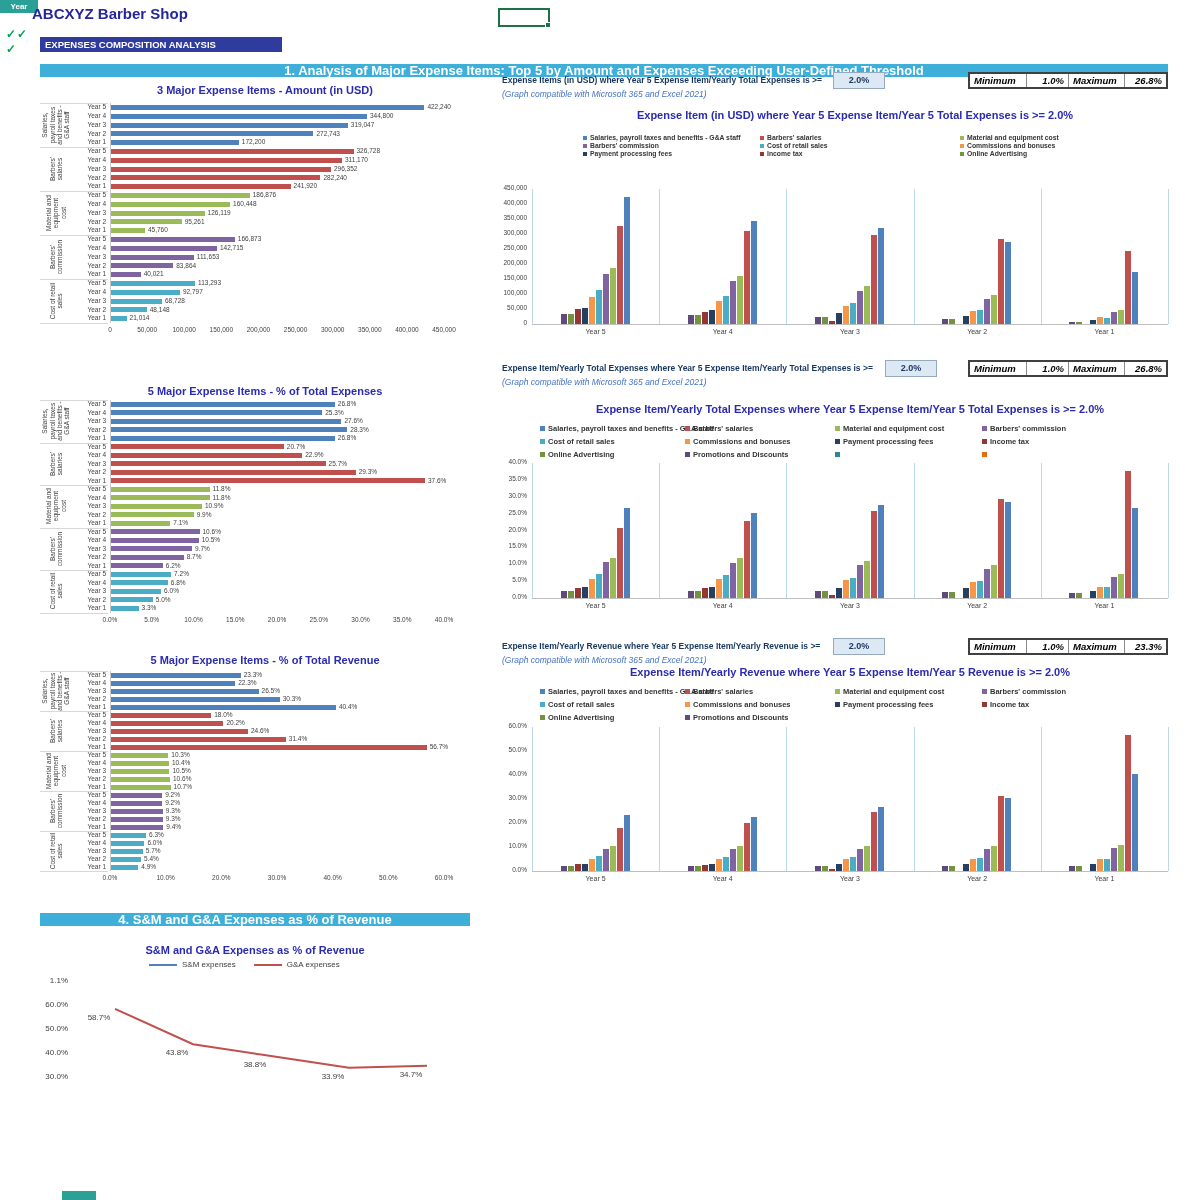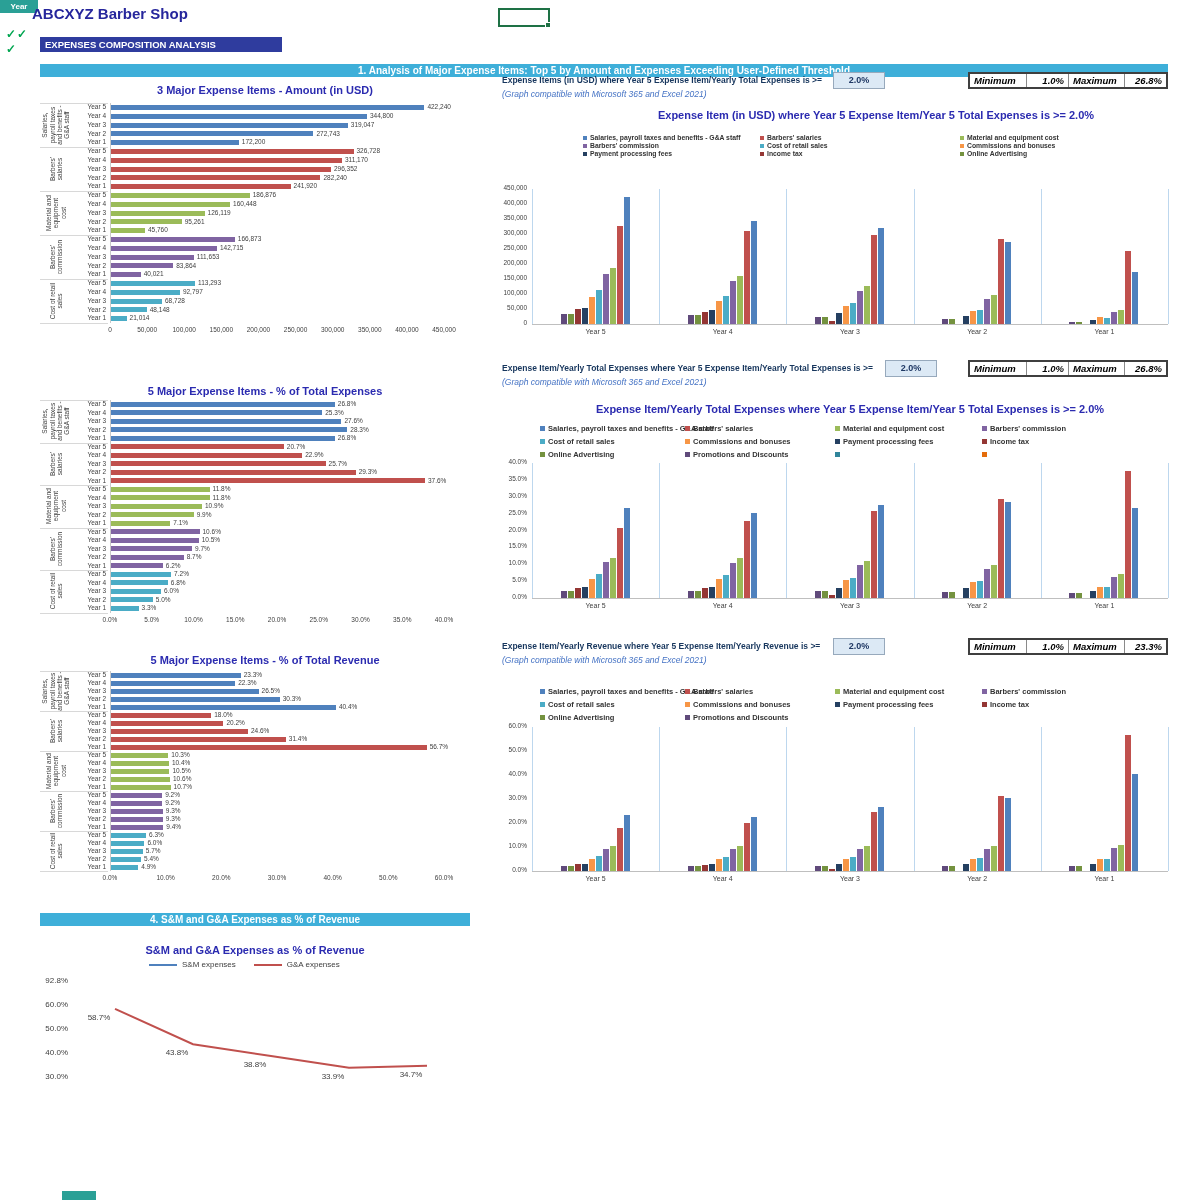--- a/index.html
+++ b/index.html
@@ -8,21 +8,21 @@
   .abs{position:absolute;}
   .index-tab{position:absolute;left:0;top:0;width:38px;height:13px;background:#2AA096;color:#fff;
              font-size:8px;font-weight:700;text-align:center;line-height:13px;border-radius:0 0 3px 0;cursor:pointer;}
   .sheet-tab{position:absolute;left:62px;top:1191px;width:34px;height:9px;background:#2AA096;}
   .checks{position:absolute;color:#00A550;font-size:12px;font-weight:700;letter-spacing:1px;}
   .app-title{position:absolute;left:32px;top:5px;font-size:15px;font-weight:700;color:#26269C;}
   .sel-cell{position:absolute;left:498px;top:8px;width:48px;height:15px;border:2px solid #1E7145;background:#fff;}
   .sel-cell .handle{position:absolute;right:-3px;bottom:-3px;width:4px;height:4px;background:#1E7145;border:1px solid #fff;}
   .banner{position:absolute;left:40px;top:37px;width:242px;height:15px;background:#2F3C9E;color:#fff;
           font-size:9.5px;font-weight:700;line-height:15px;padding-left:5px;box-sizing:border-box;}
-  .sec-header{position:absolute;height:13px;background:#3EAFD9;color:#fff;font-weight:700;font-size:10px;
+  .sec-header{position:absolute;height:13px;background:#3EAFD9;color:#fff;font-weight:700;font-size:13px;
               text-align:center;line-height:13px;}
   .chart-title{position:absolute;font-weight:700;font-size:11px;color:#2B2BB0;text-align:center;}
   .thr-label{position:absolute;font-size:8.5px;font-weight:700;color:#17365D;}
   .thr-input{position:absolute;width:50px;height:15px;background:#DCE9F5;border:1px solid #97A9BC;
              font-size:9px;font-weight:700;color:#1F3864;text-align:center;line-height:15px;cursor:text;}
   .note{position:absolute;font-style:italic;font-size:8.5px;color:#4472C4;}
   .minmax{position:absolute;display:flex;align-items:stretch;height:17px;width:200px;border:2px solid #3F3F3F;
           background:#fff;font-size:9.5px;font-style:italic;font-weight:700;color:#000;box-sizing:border-box;}
   .mm-c{display:flex;align-items:center;height:100%;box-sizing:border-box;}
   .mm-label{width:56px;padding-left:4px;}
@@ -160,21 +160,21 @@
     </div>
   <div class="thr-label" style="left:502px;top:75px">Expense Items (in USD) where Year 5 Expense Item/Yearly Total Expenses is &gt;=</div>
   <div class="thr-input" style="left:833px;top:72px">2.0%</div>
   <div class="minmax" style="left:968px;top:72px">
     <span class="mm-c mm-label">Minimum</span>
     <span class="mm-c mm-value">1.0%</span>
     <span class="mm-c mm-label">Maximum</span>
     <span class="mm-c mm-value">26.8%</span>
   </div>
   <div class="note" style="left:502px;top:89px">(Graph compatible with Microsoft 365 and Excel 2021)</div>
-  <div class="chart-title" style="left:556px;top:109px;width:640px">Expense Item (in USD) where Year 5 Expense Item/Year 5 Total Expenses is &gt;= 2.0%</div>
+  <div class="chart-title" style="left:535px;top:109px;width:640px">Expense Item (in USD) where Year 5 Expense Item/Year 5 Total Expenses is &gt;= 2.0%</div>
   <div class="chart-holder" id="s1-legend" style="left:495px;top:134px;width:675px;height:26px">
       <div class="abs legend-it" style="left: 88px; top: 0px; height: 8px;">
         <span class="sw" style="height: 4px; width: 4px; background: rgb(79, 129, 189);"></span>
         <span class="swlbl" style="font-size: 6.8px;">Salaries, payroll taxes and benefits - G&amp;A staff</span>
       </div>
       <div class="abs legend-it" style="left: 265px; top: 0px; height: 8px;">
         <span class="sw" style="height: 4px; width: 4px; background: rgb(192, 80, 77);"></span>
         <span class="swlbl" style="font-size: 6.8px;">Barbers' salaries</span>
       </div>
       <div class="abs legend-it" style="left: 465px; top: 0px; height: 8px;">
@@ -609,20 +609,21 @@
     </div>
   <div class="thr-label" style="left:502px;top:641px">Expense Item/Yearly Revenue where Year 5 Expense Item/Yearly Revenue is &gt;=</div>
   <div class="thr-input" style="left:833px;top:638px">2.0%</div>
   <div class="minmax" style="left:968px;top:638px">
     <span class="mm-c mm-label">Minimum</span>
     <span class="mm-c mm-value">1.0%</span>
     <span class="mm-c mm-label">Maximum</span>
     <span class="mm-c mm-value">23.3%</span>
   </div>
   <div class="note" style="left:502px;top:655px">(Graph compatible with Microsoft 365 and Excel 2021)</div>
+  <div class="chart-title" style="left:530px;top:666px;width:640px">Expense Item/Yearly Revenue where Year 5 Expense Item/Year 5 Revenue is &gt;= 2.0%</div>
   <div class="chart-holder" id="s3-legend" style="left:495px;top:685px;width:675px;height:40px">
       <div class="abs legend-it" style="left: 45px; top: 0px; height: 13px;">
         <span class="sw" style="height: 5px; width: 5px; background: rgb(79, 129, 189);"></span>
         <span class="swlbl" style="font-size: 7.5px;">Salaries, payroll taxes and benefits - G&amp;A staff</span>
       </div>
       <div class="abs legend-it" style="left: 190px; top: 0px; height: 13px;">
         <span class="sw" style="height: 5px; width: 5px; background: rgb(192, 80, 77);"></span>
         <span class="swlbl" style="font-size: 7.5px;">Barbers' salaries</span>
       </div>
       <div class="abs legend-it" style="left: 340px; top: 0px; height: 13px;">
@@ -734,21 +735,21 @@
     <span class="s4item">
       <span class="lineSw" style="background:#4F81BD"></span>
       <span class="s4lbl">S&amp;M expenses</span>
     </span>
     <span class="s4item">
       <span class="lineSw" style="background:#C0504D"></span>
       <span class="s4lbl">G&amp;A expenses</span>
     </span>
   </div>
   <div class="chart-holder" id="s4-ylabels" style="left:38px;top:977px;width:30px;height:110px">
-      <div class="abs lbl right pt" style="left: 0px; top: 0px; width: 30px;">92.8%</div>
+      <div class="abs lbl right pt" style="left: 0px; top: 0px; width: 30px;">1.1%</div>
       <div class="abs lbl right pt" style="left: 0px; top: 24px; width: 30px;">60.0%</div>
       <div class="abs lbl right pt" style="left: 0px; top: 48px; width: 30px;">50.0%</div>
       <div class="abs lbl right pt" style="left: 0px; top: 72px; width: 30px;">40.0%</div>
       <div class="abs lbl right pt" style="left: 0px; top: 96px; width: 30px;">30.0%</div>
     </div>
   <div class="chart-holder" id="s4-plot" style="left:75px;top:975px;width:400px;height:120px"><svg width="400" height="120">
         <polyline points="40,33.83749999999999 118,69.22500000000001 196,81.10000000000001 274,92.7375 352,90.83749999999999" fill="none" stroke="#C0504D" stroke-width="2"></polyline>
       </svg><div class="abs lbl center pt" style="left: 4px; top: 38.8375px; width: 40px;">58.7%</div><div class="abs lbl center pt" style="left: 82px; top: 74.225px; width: 40px;">43.8%</div><div class="abs lbl center pt" style="left: 160px; top: 86.1px; width: 40px;">38.8%</div><div class="abs lbl center pt" style="left: 238px; top: 97.7375px; width: 40px;">33.9%</div><div class="abs lbl center pt" style="left: 316px; top: 95.8375px; width: 40px;">34.7%</div></div>
 
   <div class="sheet-tab"></div>

